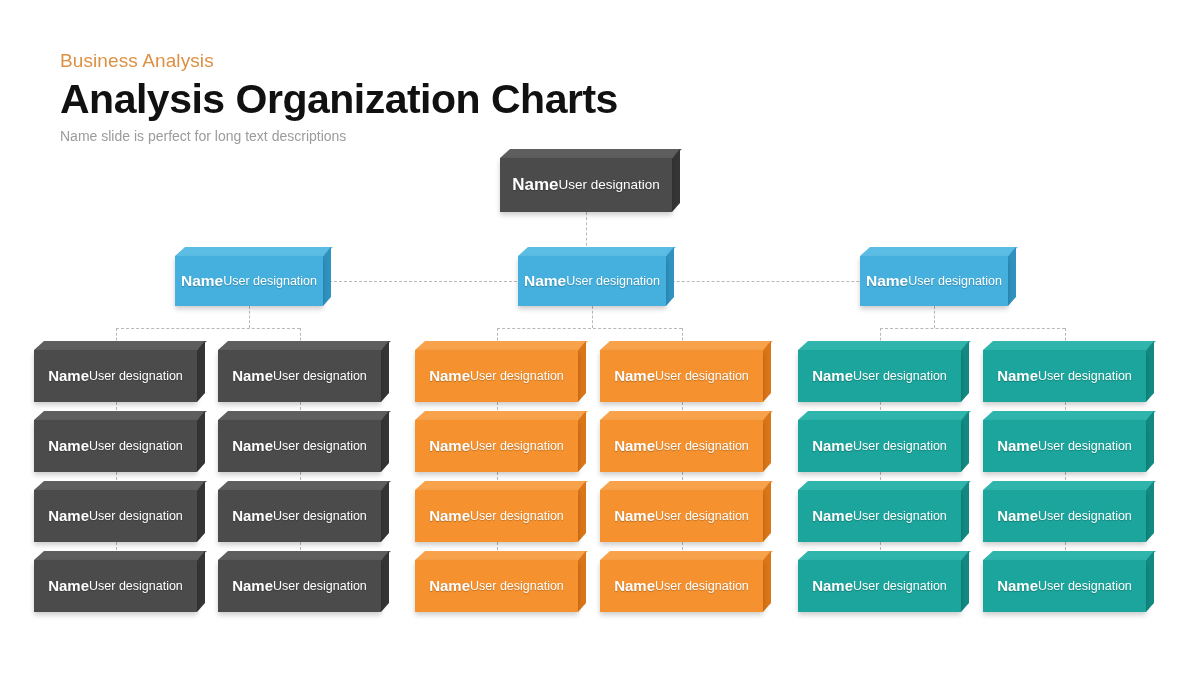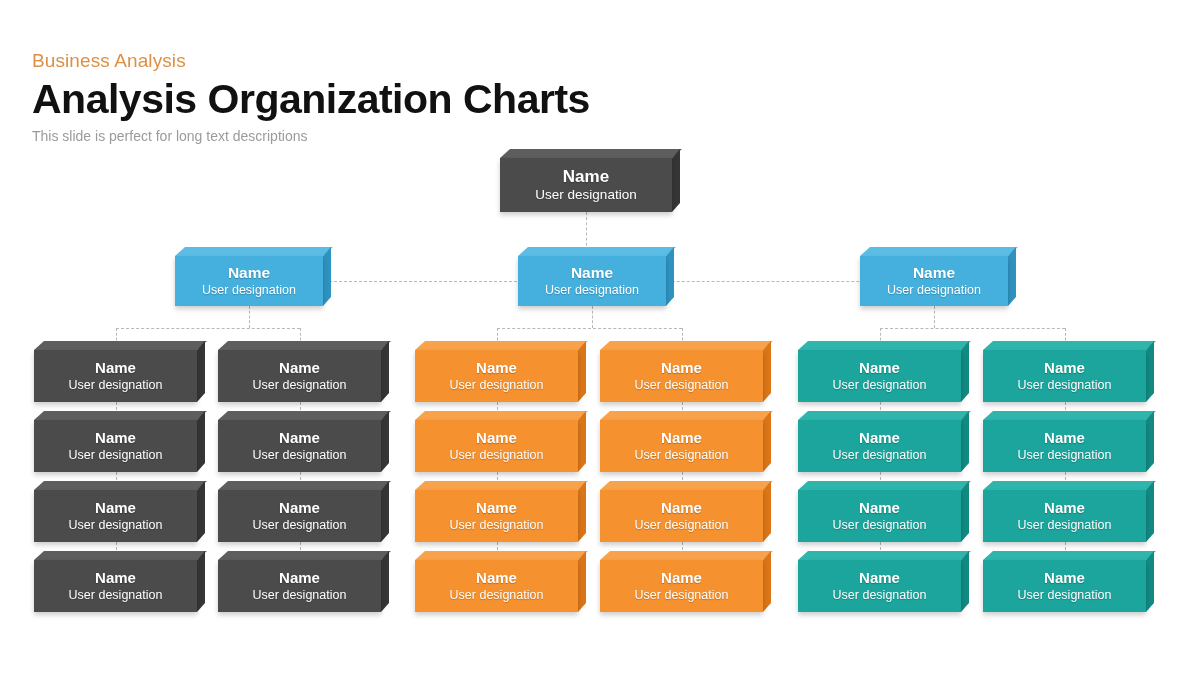--- a/index.html
+++ b/index.html
@@ -13,21 +13,21 @@
   }
 
   #slide {
     position: relative;
     width: 1200px;
     height: 675px;
     background: #ffffff;
   }
 
   
-  .header { position: absolute; left: 32px; top: 50px; }
+  .header { position: absolute; left: 60px; top: 50px; }
 
   .eyebrow {
     font-size: 19px;
     color: #dd9044;
     letter-spacing: 0.1px;
     line-height: 1.2;
   }
 
   .title {
     font-size: 41px;
@@ -55,21 +55,20 @@
   .node {
     position: absolute;
     
   }
 
   .node .face {
     position: absolute;
     left: 0; top: 0;
     width: 100%; height: 100%;
     display: flex;
-    flex-direction: column;
     align-items: center;
     justify-content: center;
     color: #ffffff;
     z-index: 2;
     box-shadow: 0 3px 5px rgba(0,0,0,0.20);
   }
 
   
   .node .bevel {
     position: absolute;
@@ -145,21 +144,21 @@
   }
 </style>
 </head>
 <body>
 
 <div id="slide">
 
   <div class="header">
     <div class="eyebrow">Business Analysis</div>
     <div class="title">Analysis Organization Charts</div>
-    <div class="subtitle">This slide is perfect for long text descriptions</div>
+    <div class="subtitle">Name slide is perfect for long text descriptions</div>
   </div>
 
   <div id="chart">
     <div id="connectors">
         <div class="conn v" style="left: 586px; top: 212px; height: 44px;"></div>
         <div class="conn h" style="left: 249px; top: 281px; width: 343px;"></div>
         <div class="conn h" style="left: 592px; top: 281px; width: 342px;"></div>
         <div class="conn v" style="left: 249px; top: 306px; height: 22px;"></div>
         <div class="conn h" style="left: 115.5px; top: 328px; width: 184px;"></div>
         <div class="conn v" style="left: 115.5px; top: 328px; height: 22px;"></div>

